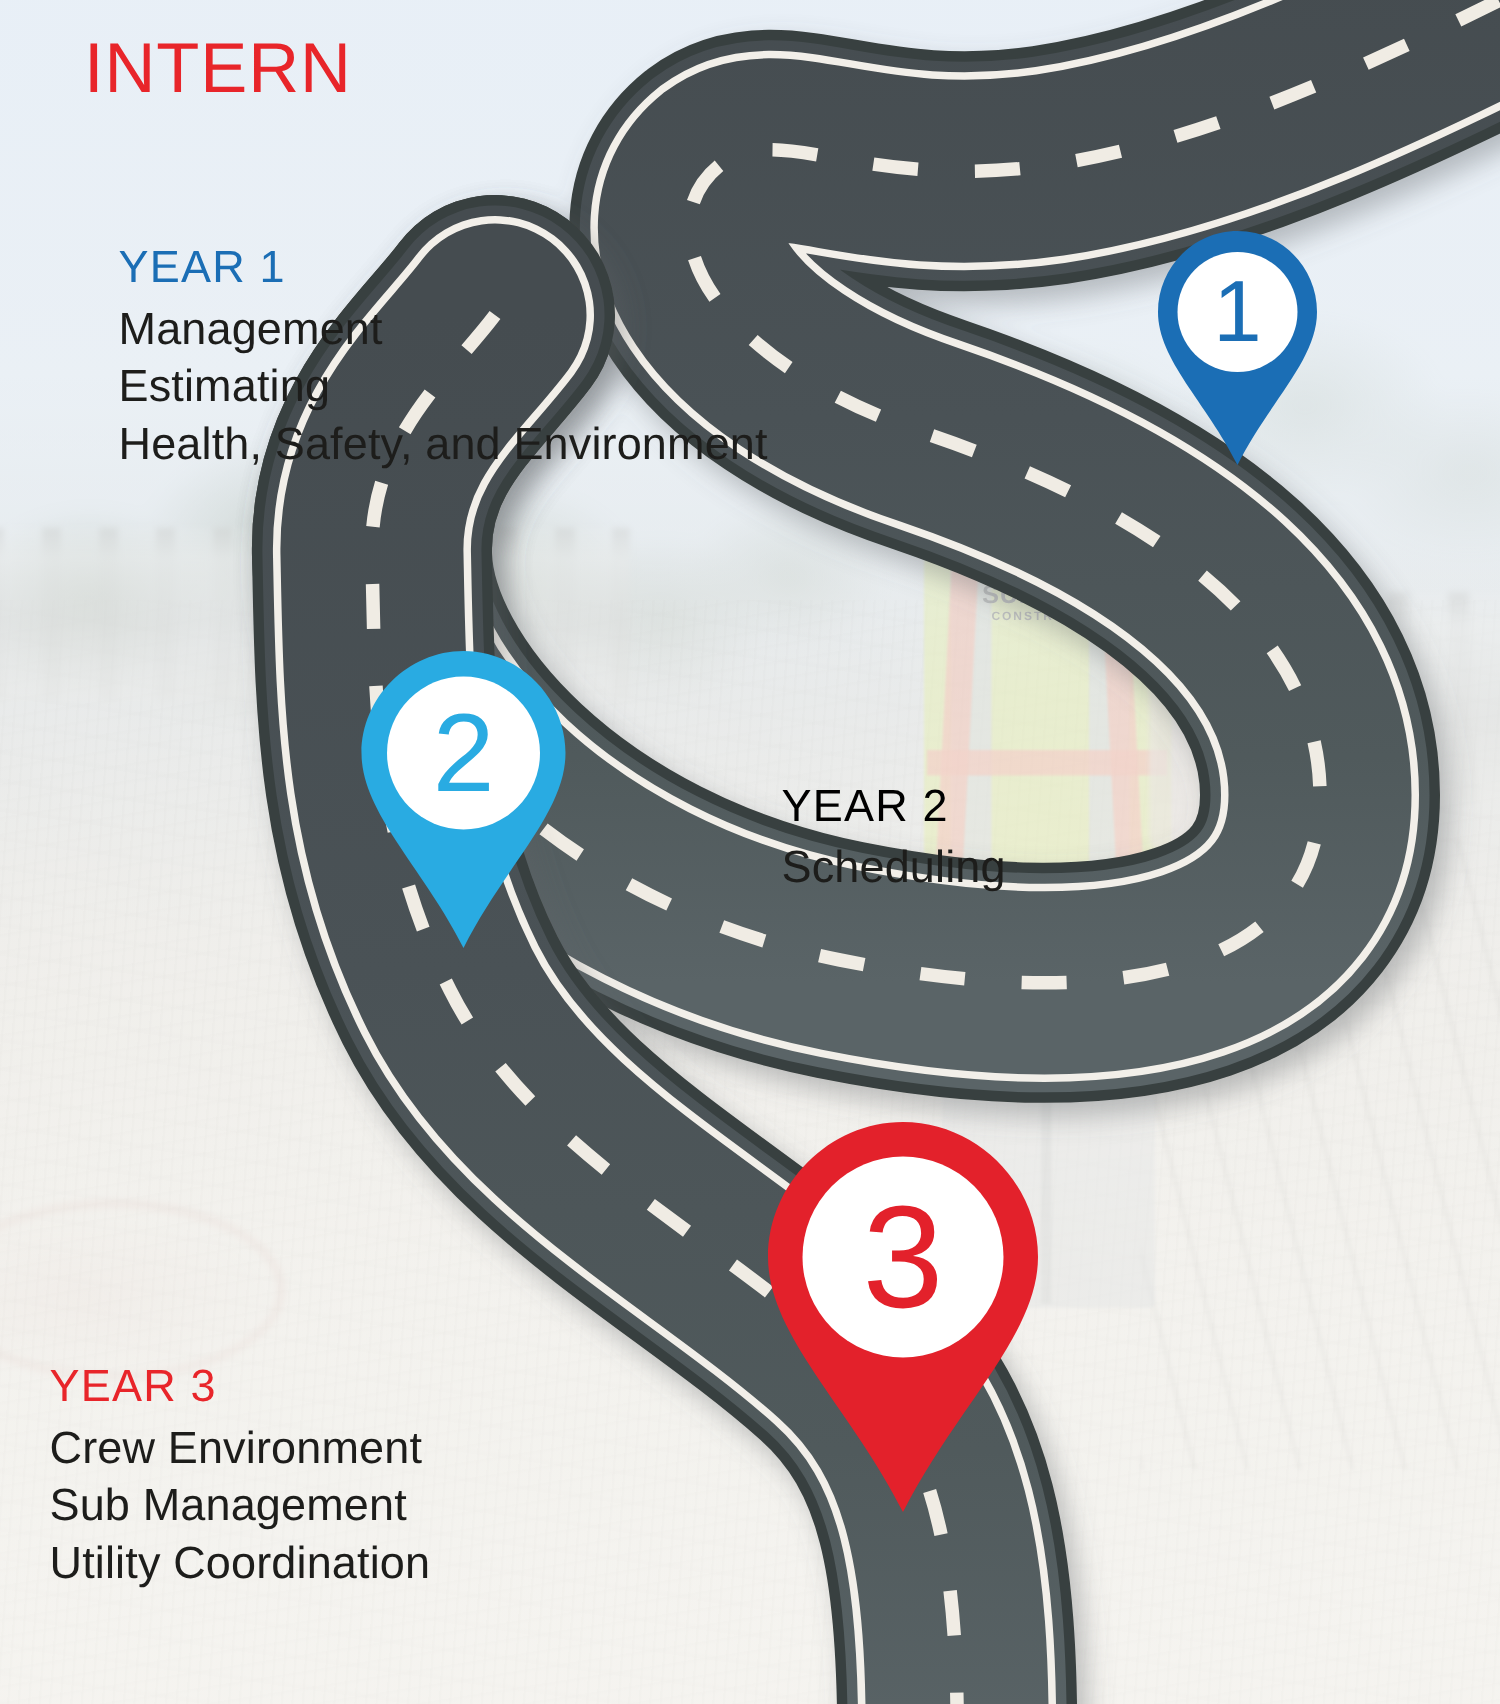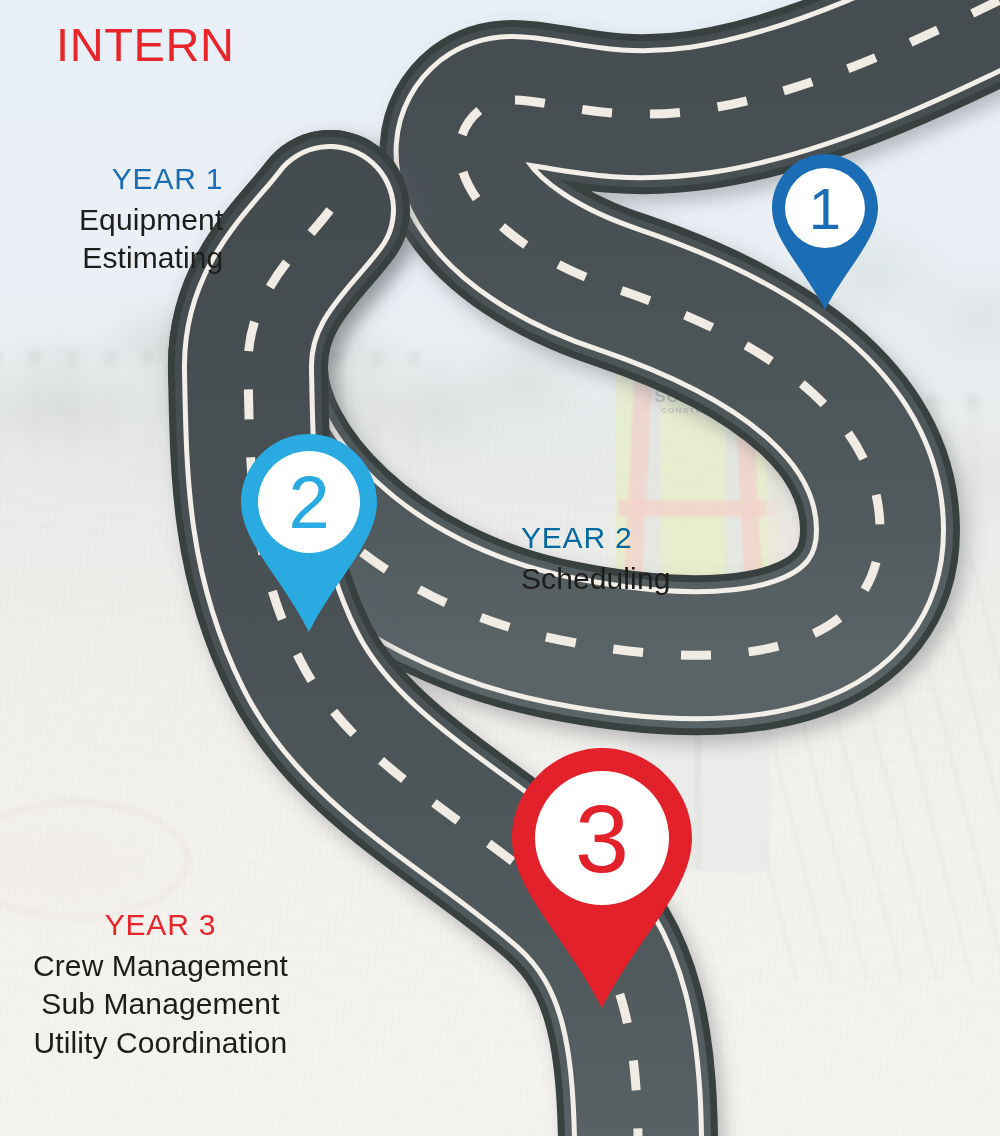--- a/index.html
+++ b/index.html
@@ -162,25 +162,25 @@
     line-height:1.22;
     letter-spacing:.6px;
   }
   .year-label {
     font-size:30px; font-weight:400; letter-spacing:.8px; line-height:1.1;
     margin-bottom:6px;
   }
   .year-items { font-size:30px; font-weight:300; color:#1d1d1b; line-height:1.28; letter-spacing:.1px; }
   .year-items div { white-space:nowrap; }
 
-  #year1 { left:79px; top:162px;text-align:right; }
+  #year1 { left:79px; top:162px; }
   #year1 .year-label { color:#1b6eb5; }
   #year2 { left:521px; top:521px; }
-  #year2 .year-label { color:#0369a1; }
-  #year3 { left:33px; top:908px;text-align:center; }
+  #year2 .year-label { color:#000000; }
+  #year3 { left:33px; top:908px; }
   #year3 .year-label { color:#e8252a; }
 
   
   .pin { position:absolute; }
 </style>
 </head>
 <body>
 
 <div id="stage">
 
@@ -303,36 +303,37 @@
              C 625 958, 640 1040, 638 1180" fill="none" stroke="#f0ece4" stroke-width="9" stroke-dasharray="30 38" stroke-linecap="butt"></path>
   </svg>
 
   <div class="block" id="title">
     <div>INTERN</div>
   </div>
 
   <div class="block" id="year1">
     <div class="year-label">YEAR 1</div>
     <div class="year-items">
-      <div>Equipment</div>
+      <div>Management</div>
       <div>Estimating</div>
+      <div>Health, Safety, and Environment</div>
     </div>
   </div>
 
   <div class="block" id="year2">
     <div class="year-label">YEAR 2</div>
     <div class="year-items">
       <div>Scheduling</div>
     </div>
   </div>
 
   <div class="block" id="year3">
     <div class="year-label">YEAR 3</div>
     <div class="year-items">
-      <div>Crew Management</div>
+      <div>Crew Environment</div>
       <div>Sub Management</div>
       <div>Utility Coordination</div>
     </div>
   </div>
 
   <svg class="pin" style="left:764px; top:148px;" width="122" height="168" viewBox="0 0 122 168">
     <path d="M61 6 C32 6 8 30 8 60 C8 92 40 120 61 162 C82 120 114 92 114 60 C114 30 90 6 61 6 Z" fill="#1b6eb5"></path>
     <circle cx="61" cy="60" r="40" fill="#ffffff"></circle>
     <text x="61" y="60" text-anchor="middle" dominant-baseline="central" font-family="Liberation Sans, sans-serif" font-size="58" font-weight="300" fill="#1b6eb5">1</text>
   </svg>

